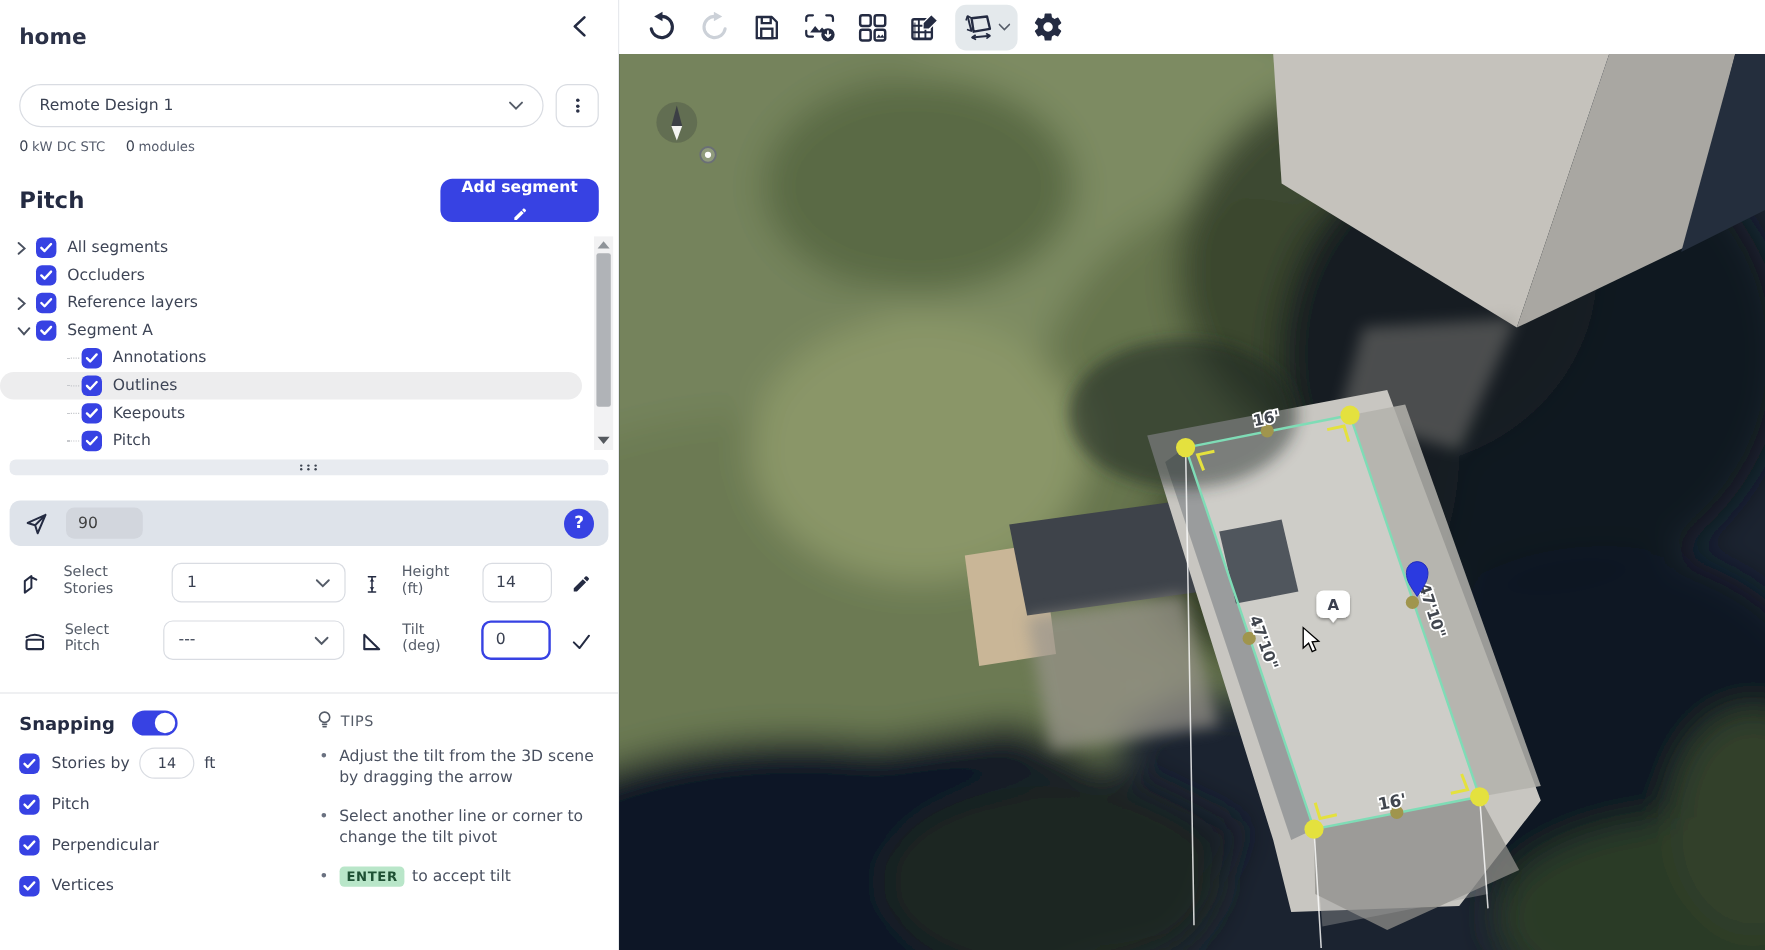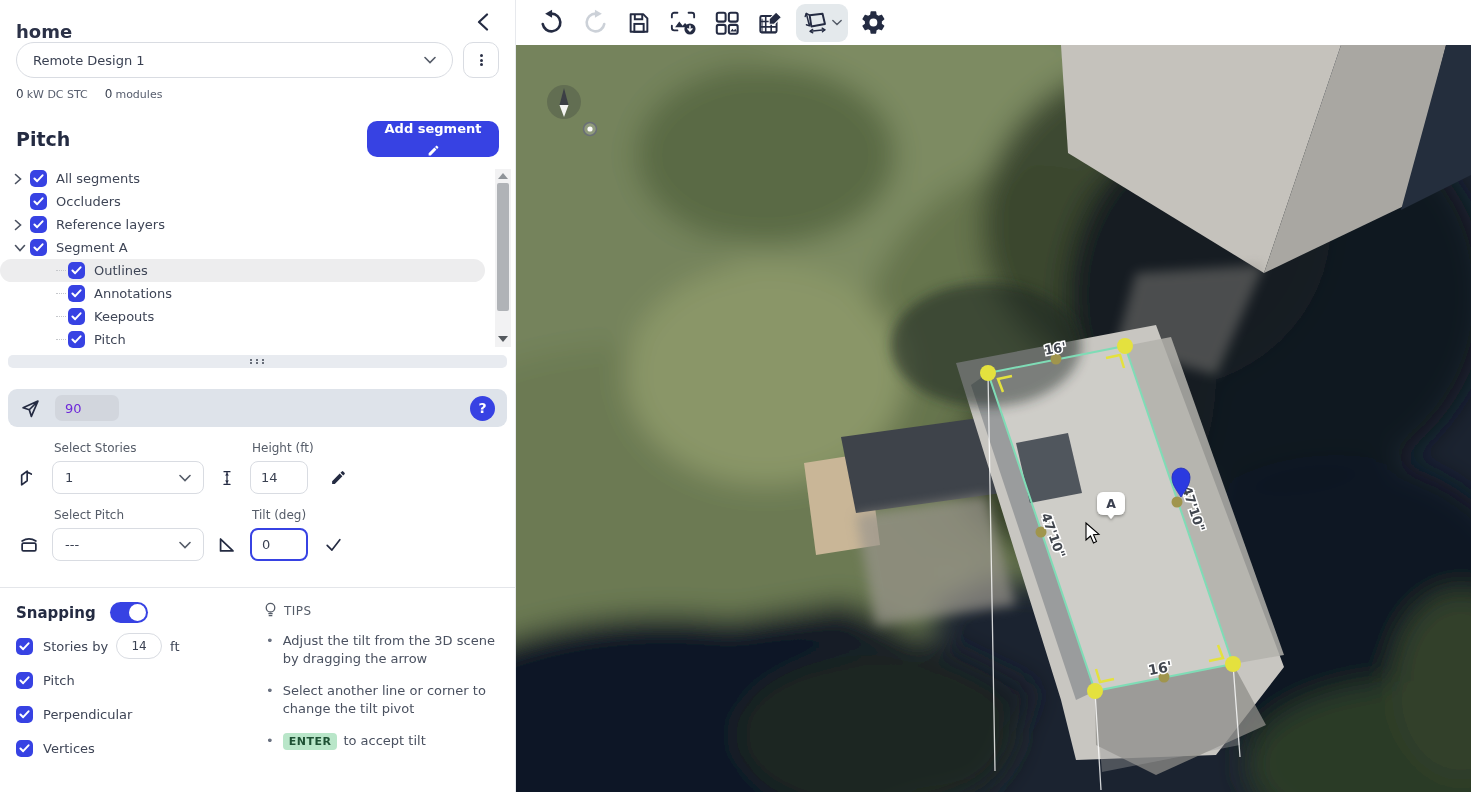--- a/index.html
+++ b/index.html
@@ -5,21 +5,21 @@
   * { margin:0; padding:0; box-sizing:border-box; }
   html,body { width:1471px; height:792px; overflow:hidden; }
   body { font-family:"DejaVu Sans","Liberation Sans",sans-serif; display:flex; background:#fff; color:#262d44; }
 
   
   .sidebar { width:516px; min-width:516px; height:792px; background:#fff; position:relative; border-right:1px solid #e7e9ed; }
   .sb-head { padding:10px 16px 0 16px; position:relative; }
   .sb-title { font-size:27px; font-weight:700; color:#242b42; letter-spacing:.2px; }
   .collapse-btn { position:absolute; right:20px; top:10px; width:24px; height:24px; cursor:pointer; display:flex; align-items:center; justify-content:center; }
   .sb-sub { font-size:18px; font-weight:600; color:#2b3147; margin-top:11px; }
-  .design-row { display:flex; gap:10px; margin-top:0;align-items:center; }
+  .design-row { display:flex; gap:10px; margin-top:28px;align-items:center; }
   .design-select { flex:1; height:36px; border:1px solid #d9dce2; border-radius:18px; display:flex; align-items:center; padding:0 16px; font-size:13px; color:#3a4152; cursor:pointer; justify-content:space-between; }
   .kebab-btn { width:36px; height:36px; border:1px solid #d9dce2; border-radius:10px; display:flex; align-items:center; justify-content:center; cursor:pointer; }
   .kebab-btn i { width:3px; height:3px; border-radius:50%; background:#2b3147; display:block; margin:1.6px 0; }
   .stats { margin-top:9px; font-size:11px; color:#565d6d; display:flex; gap:17px;text-align:right; }
   .stats b { font-weight:400; color:#3c4352; margin-right:3px; font-size:12px; }
 
   .layers-head { display:flex; justify-content:space-between; align-items:center; padding:20px 16px 4px 16px; }
   .layers-title { font-size:19px; font-weight:700; color:#242b42; }
   .add-segment { background:var(--accent); color:#fff; border:none; border-radius:10px; height:36px; width:132px; display:flex; align-items:center; justify-content:space-between; padding:0 14px; font-size:13px; font-weight:700; cursor:pointer; font-family:inherit;flex-direction:column; }
 
@@ -34,25 +34,25 @@
   .sb-arrow { width:0; height:0; border-left:5px solid transparent; border-right:5px solid transparent; margin:4px 0; cursor:pointer; }
   .sb-arrow.up { border-bottom:6px solid #8f9499; }
   .sb-arrow.dn { border-top:6px solid #55595e; margin-top:auto; margin-bottom:5px; }
   .sb-thumb { width:12px; height:128px; background:#b0b3b7; border-radius:2px; cursor:grab; }
 
   .resize-handle { margin:4px 8px 0 8px; height:13px; background:#e8ebf0; border-radius:5px; display:flex; align-items:center; justify-content:center; cursor:row-resize; }
   .dots { display:grid; grid-template-columns:repeat(3,4px); grid-gap:1px 2px; }
   .dots i { width:2.4px; height:2.4px; background:#3c4350; border-radius:50%; }
 
   .azimuth-bar { margin:21px 8px 0 8px; height:38px; background:#dee3ea; border-radius:9px; display:flex; align-items:center; padding:0 12px; }
-  .azimuth-input { width:64px; height:26px; background:#d2d6dd; border:none; border-radius:7px; margin-left:14px; font-size:13px; color:#6d28d9; padding:0 10px; font-family:inherit; }
+  .azimuth-input { width:64px; height:26px; background:#d2d6dd; border:none; border-radius:7px; margin-left:14px; font-size:13px; color:#404040; padding:0 10px; font-family:inherit; }
   .help-btn { margin-left:auto; width:25px; height:25px; border-radius:50%; background:var(--accent); color:#fff; font-size:14px; font-weight:700; display:flex; align-items:center; justify-content:center; cursor:pointer; }
 
   .field-row { display:flex; align-items:flex-end; padding:0 16px; margin-top:14px; gap:10px; }
-  .fcol { display:flex; flex-direction:column; }
+  .fcol { display:flex; flex-direction:row;gap:12px; }
   .flabel { font-size:12px; color:#555c68; margin-bottom:6px; margin-left:2px; }
   .fselect { width:152px; height:33px; border:1px solid #d9dce2; border-radius:8px; display:flex; align-items:center; justify-content:space-between; padding:0 12px; font-size:13px; color:#3a4152; cursor:pointer; }
   .finput { width:58px; height:33px; border:1px solid #d9dce2; border-radius:8px; font-size:13px; color:#3a4152; padding:0 10px; font-family:inherit; }
   .finput.focused { border:2px solid var(--accent); }
   .ficon { width:26px; height:33px; display:flex; align-items:center; justify-content:center; color:#242b42; }
   .act-icon { width:30px; height:33px; display:flex; align-items:center; justify-content:center; cursor:pointer; color:#242b42; }
 
   .divider { border-top:1px solid #e4e6ea; margin:26px 0 0 0; }
 
   .bottom-zone { display:flex; padding:14px 16px 0 16px; gap:6px; }
@@ -165,39 +165,39 @@
               <polyline points="1.5,1.5 6,6.5 10.5,1.5" fill="none" stroke="#4a5160" stroke-width="1.6" stroke-linecap="round"></polyline>
             </svg>
           </span>
           <span class="cb">
             <svg width="11" height="9" viewBox="0 0 12 10">
               <polyline points="1.5,5 4.5,8 10.5,1.5" fill="none" stroke="#fff" stroke-width="2.2" stroke-linecap="round" stroke-linejoin="round"></polyline>
             </svg>
           </span>
           <span>Segment A</span>
         </div>
+        <div class="tree-row child">
+          <span class="tw"></span>
+          <span class="guide"></span>
+          <span class="cb">
+            <svg width="11" height="9" viewBox="0 0 12 10">
+              <polyline points="1.5,5 4.5,8 10.5,1.5" fill="none" stroke="#fff" stroke-width="2.2" stroke-linecap="round" stroke-linejoin="round"></polyline>
+            </svg>
+          </span>
+          <span>Annotations</span>
+        </div>
         <div class="tree-row hl child">
           <span class="tw"></span>
           <span class="guide"></span>
           <span class="cb">
             <svg width="11" height="9" viewBox="0 0 12 10">
               <polyline points="1.5,5 4.5,8 10.5,1.5" fill="none" stroke="#fff" stroke-width="2.2" stroke-linecap="round" stroke-linejoin="round"></polyline>
             </svg>
           </span>
           <span>Outlines</span>
-        </div>
-        <div class="tree-row child">
-          <span class="tw"></span>
-          <span class="guide"></span>
-          <span class="cb">
-            <svg width="11" height="9" viewBox="0 0 12 10">
-              <polyline points="1.5,5 4.5,8 10.5,1.5" fill="none" stroke="#fff" stroke-width="2.2" stroke-linecap="round" stroke-linejoin="round"></polyline>
-            </svg>
-          </span>
-          <span>Annotations</span>
         </div>
         <div class="tree-row child">
           <span class="tw"></span>
           <span class="guide"></span>
           <span class="cb">
             <svg width="11" height="9" viewBox="0 0 12 10">
               <polyline points="1.5,5 4.5,8 10.5,1.5" fill="none" stroke="#fff" stroke-width="2.2" stroke-linecap="round" stroke-linejoin="round"></polyline>
             </svg>
           </span>
           <span>Keepouts</span>

